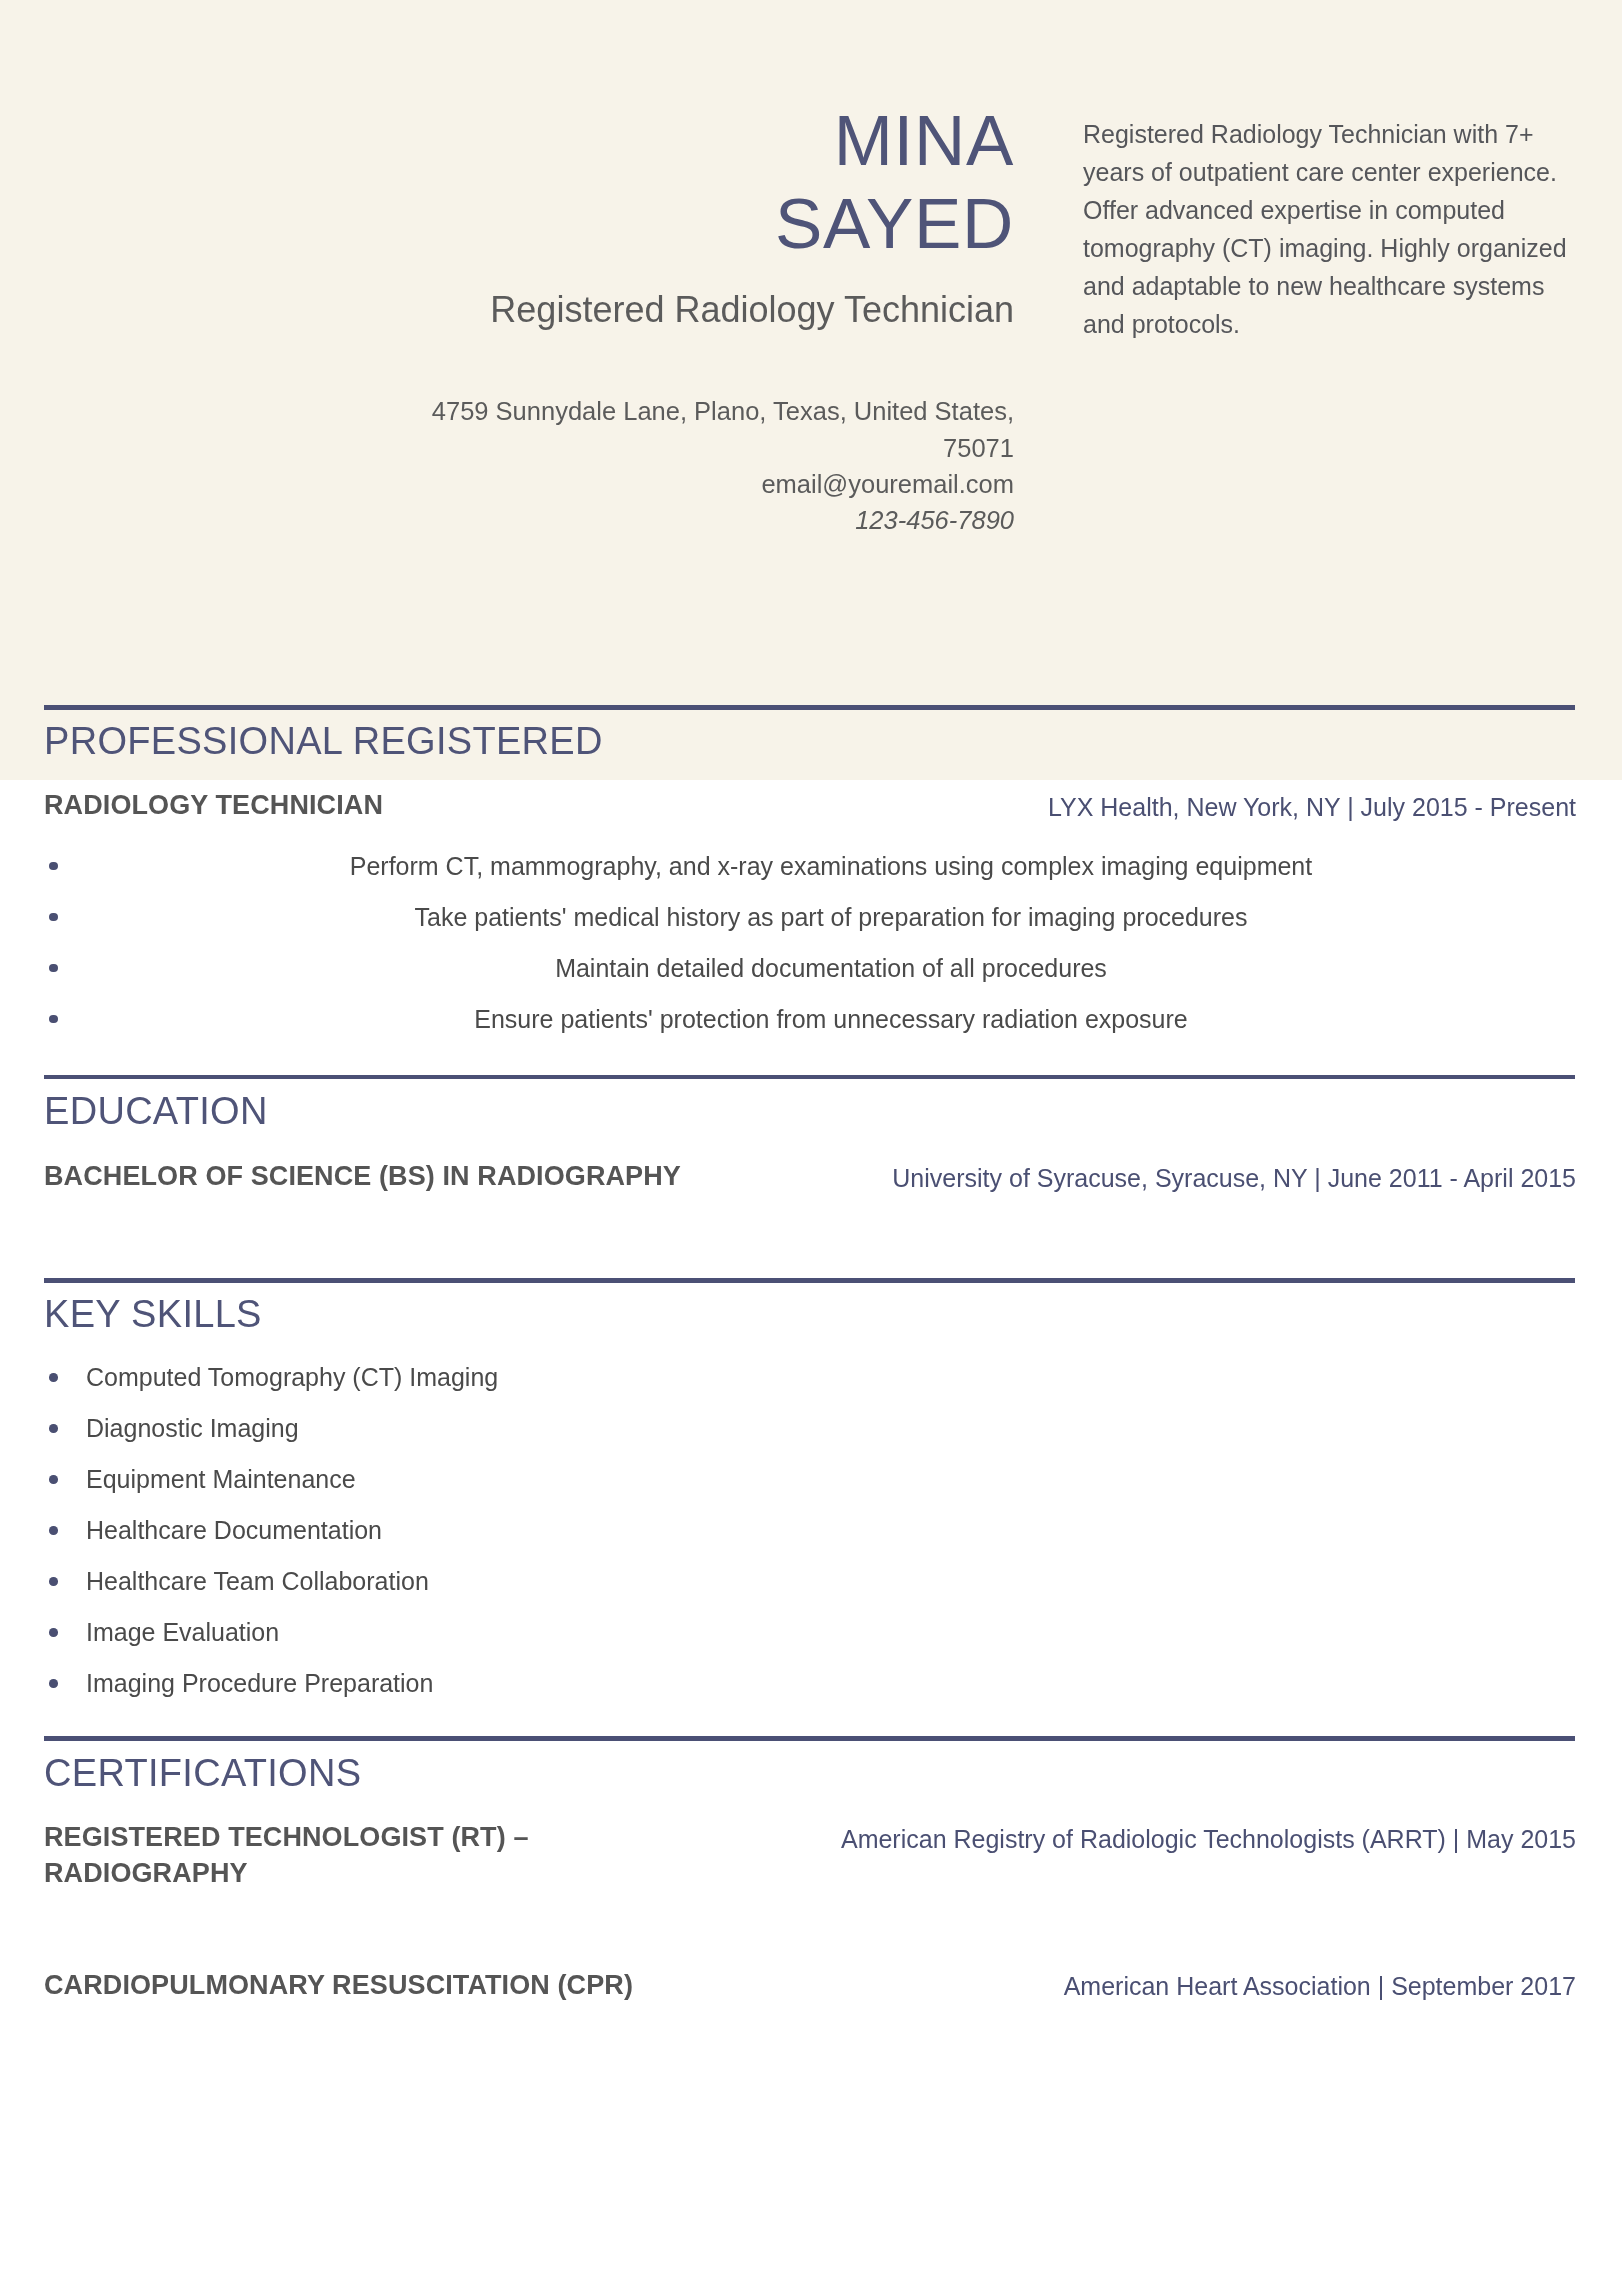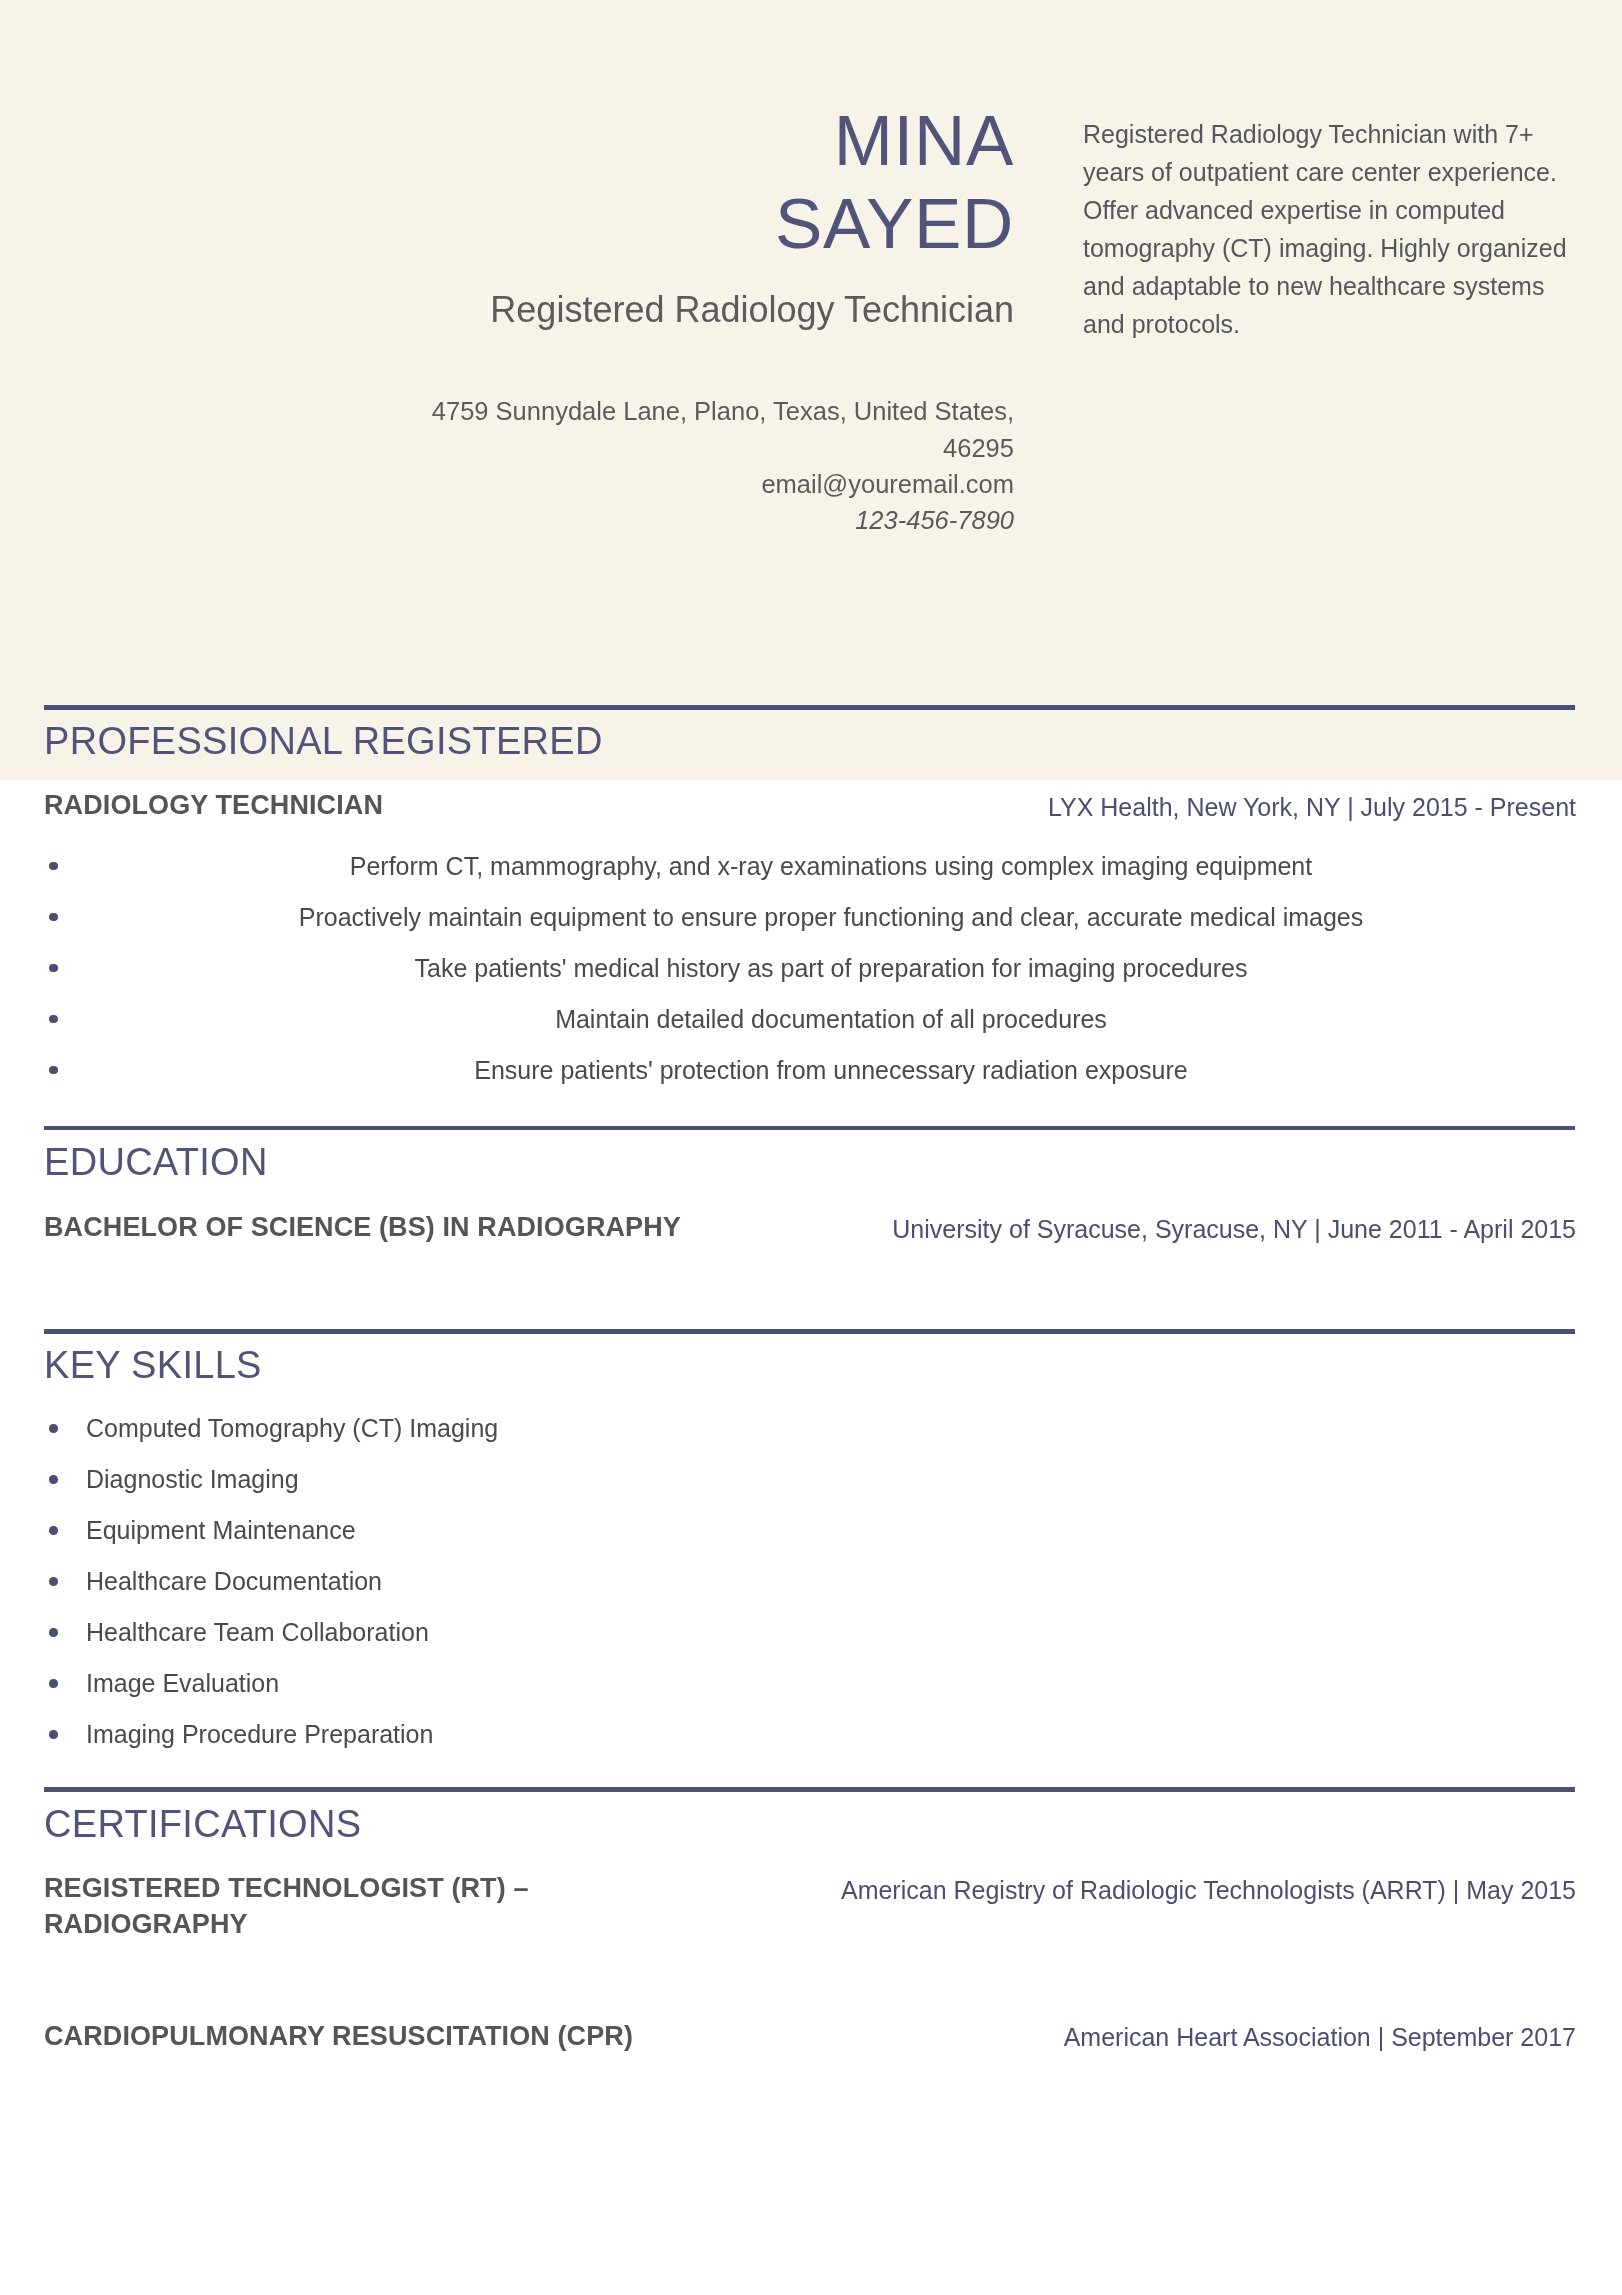--- a/index.html
+++ b/index.html
@@ -207,21 +207,21 @@
       <div class="identity-col">
         <h1 class="name">
           <span>MINA</span>
           <span class="line2">SAYED</span>
         </h1>
 
         <div class="job-subtitle">Registered Radiology Technician</div>
 
         <div class="contact-block">
           <div>4759 Sunnydale Lane, Plano, Texas, United States,</div>
-          <div>46295</div>
+          <div>75071</div>
           <div>email@youremail.com</div>
           <div class="phone">123-456-7890</div>
         </div>
       </div>
 
       <div class="summary-col">Registered Radiology Technician with 7+ years of outpatient care center experience. Offer advanced expertise in computed tomography (CT) imaging. Highly organized and adaptable to new healthcare systems and protocols.</div>
 
     </div>
   </div>
 
@@ -231,21 +231,20 @@
       <div class="rule"></div>
       <div class="section-title">PROFESSIONAL REGISTERED</div>
 
       <div class="entry">
         <div class="entry-title">RADIOLOGY TECHNICIAN</div>
         <div class="entry-meta">LYX Health, New York, NY | July 2015 - Present</div>
       </div>
 
       <ul class="bullets">
         <li><span class="dot"></span><span>Perform CT, mammography, and x-ray examinations using complex imaging equipment</span></li>
-        <li><span class="dot"></span><span>Proactively maintain equipment to ensure proper functioning and clear, accurate medical images</span></li>
         <li><span class="dot"></span><span>Take patients' medical history as part of preparation for imaging procedures</span></li>
         <li><span class="dot"></span><span>Maintain detailed documentation of all procedures</span></li>
         <li><span class="dot"></span><span>Ensure patients' protection from unnecessary radiation exposure</span></li>
       </ul>
     </div>
 
     <div class="section" id="sec-education">
       <div class="rule"></div>
       <div class="section-title">EDUCATION</div>
 

